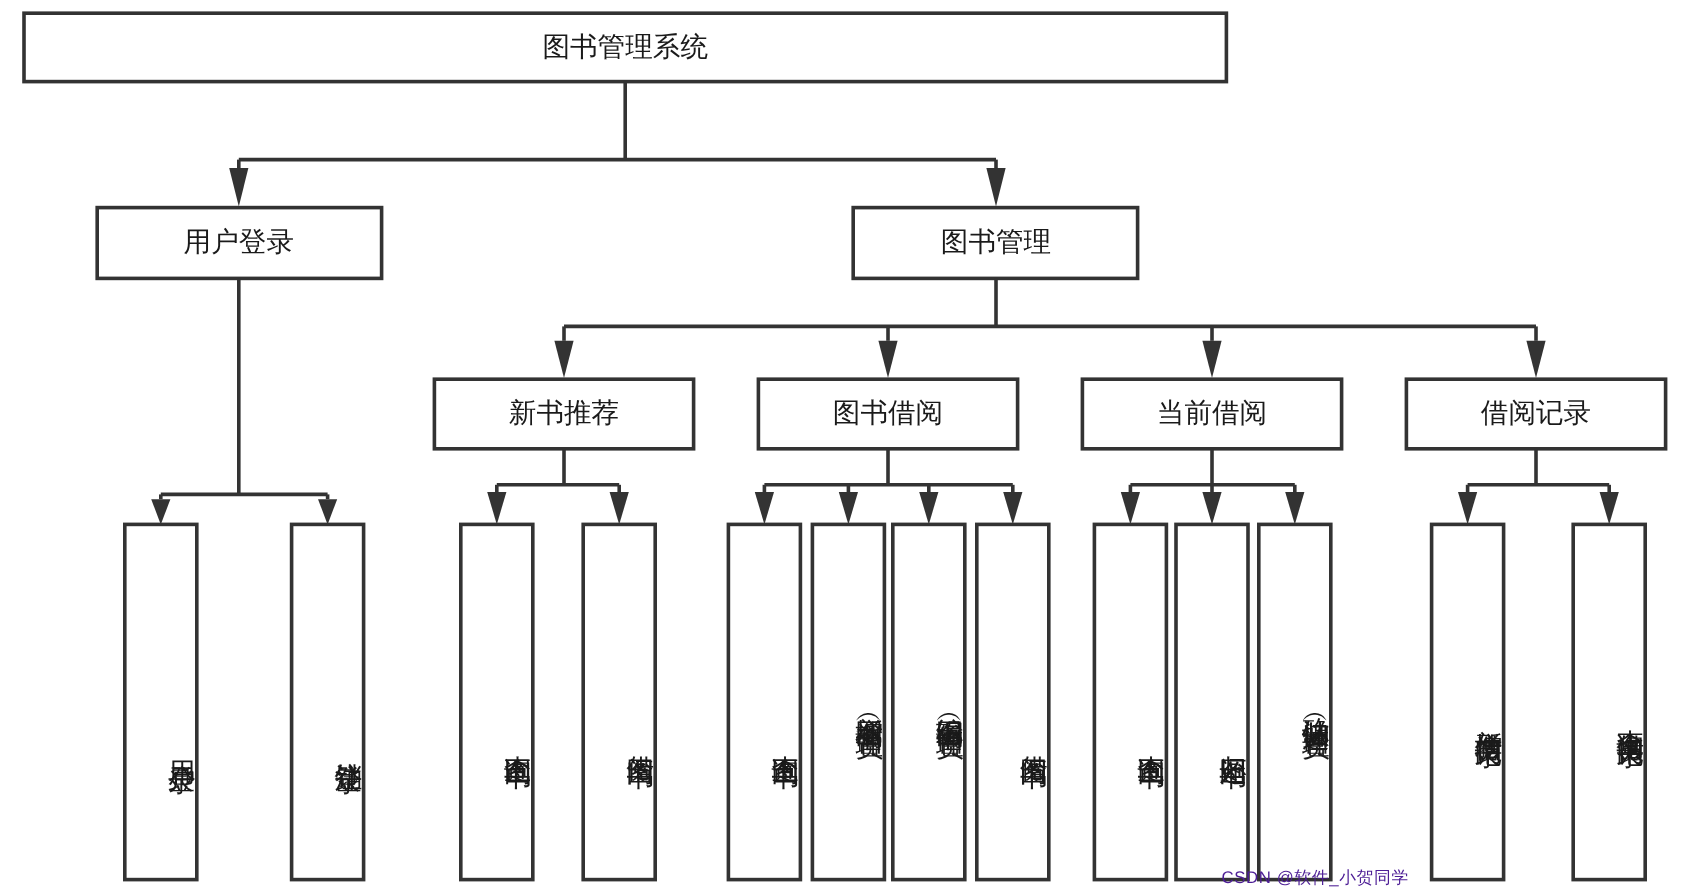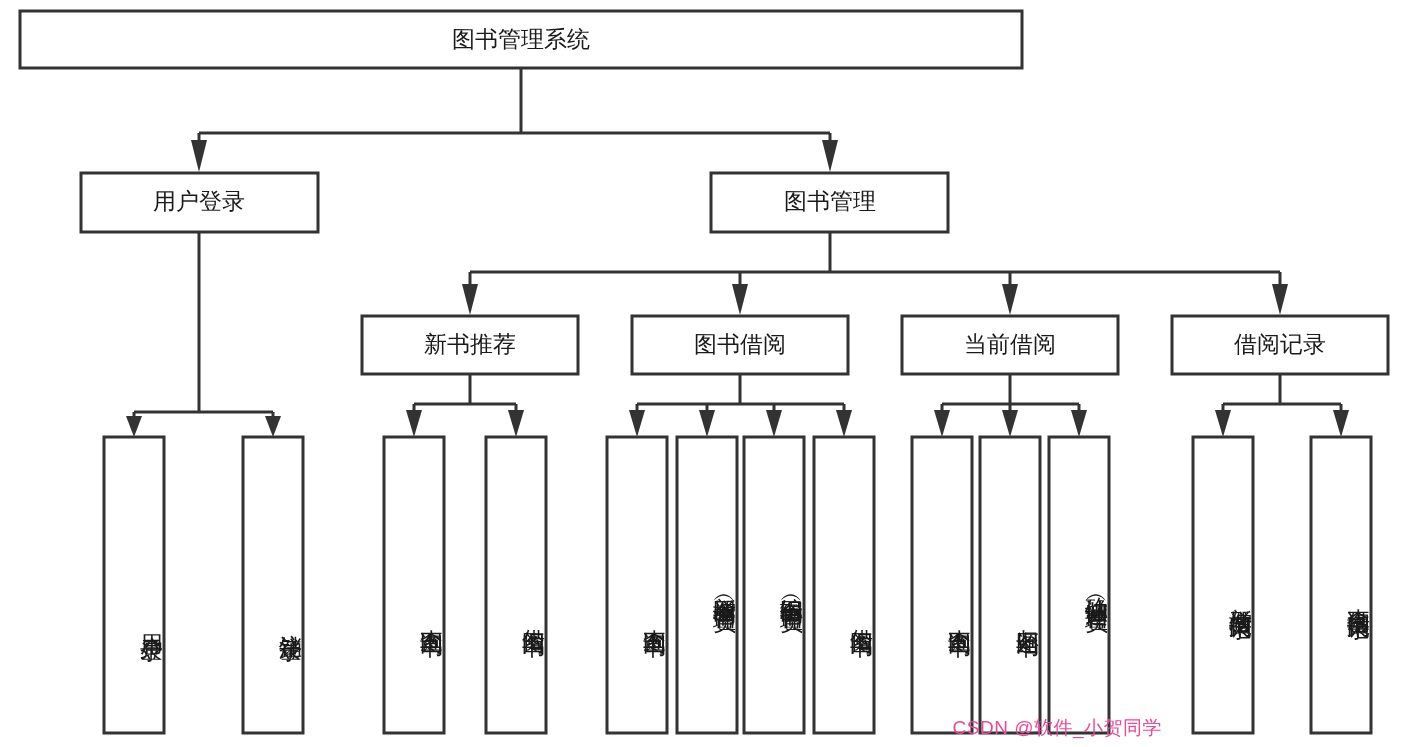--- a/index.html
+++ b/index.html
@@ -61,25 +61,25 @@
     letter-spacing: 2px;
     text-align: center;
     display: flex;
     align-items: flex-start;
     justify-content: center;
     pointer-events: none;
     user-select: none;
   }
   .watermark {
     position: absolute;
-    right: 16px;
+    right: 4px;
     bottom: 6px;
     font-family: "Liberation Sans", "DejaVu Sans", sans-serif;
-    font-size: 19px;
-    color: #ec4899;
+    font-size: 14px;
+    color: #4c1d95;
     letter-spacing: 0.5px;
     white-space: nowrap;
   }
 </style>
 </head>
 <body>
 
 <div id="diagram-root">
 
   <svg class="diagram" viewBox="0 0 1405 747" xmlns="http://www.w3.org/2000/svg">

